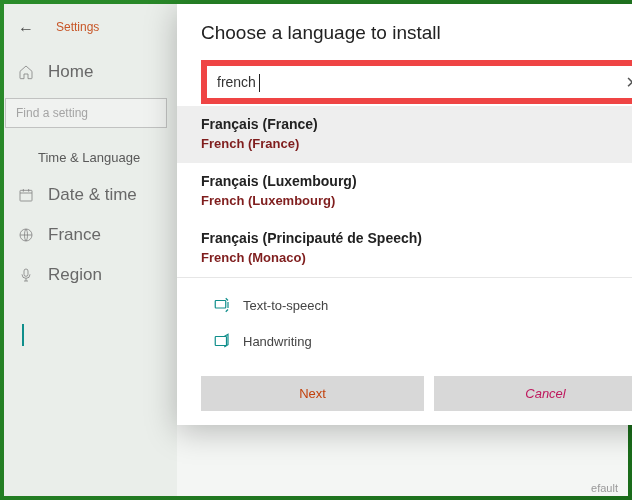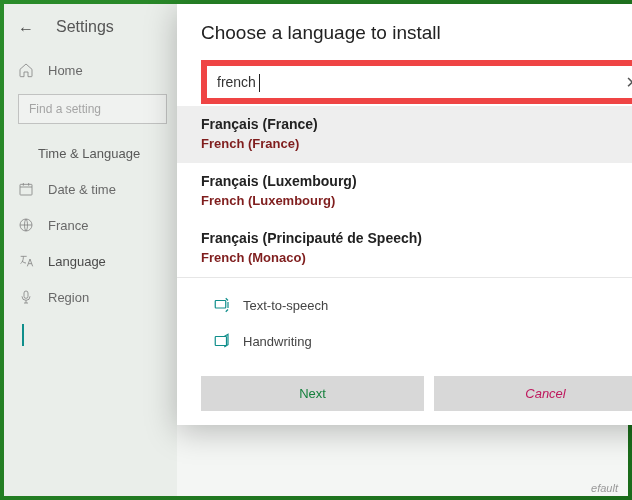--- a/index.html
+++ b/index.html
@@ -1,50 +1,50 @@
 <!DOCTYPE html>
 <html><head>
 <meta charset="utf-8">
 <style>
   * { box-sizing: border-box; margin: 0; padding: 0; font-family: "Segoe UI", -apple-system, sans-serif; }
   body { width: 632px; height: 500px; overflow: hidden; background: linear-gradient(135deg, #2a8c2a 0%, #1a6b1a 100%); position: relative; }
   .window { position: absolute; top: 4px; left: 4px; right: 4px; bottom: 4px; background: #f4f6f4; display: flex; }
   .sidebar { width: 173px; background: #e9ede9; padding-top: 14px; opacity: 0.88; border-right: 0px solid #ddd; }
   .sidebar-top { display: flex; align-items: center; padding: 0 16px 16px 14px; gap: 22px; }
   .back-arrow { font-size: 16px; color: #333; }
-  .settings-title { font-size: 16px; color: #404040; }
-  .nav-item { display: flex; align-items: center; padding: 10px 14px; gap: 14px; font-size: 13px; color: #555; }
+  .settings-title { font-size: 12px; color: #c2410c; }
+  .nav-item { display: flex; align-items: center; padding: 10px 14px; gap: 14px; font-size: 17px; color: #555; }
   .nav-item.active { color: #333; font-weight: 400; }
   .nav-icon { width: 16px; height: 16px; flex-shrink: 0; display: flex; align-items: center; justify-content: center; }
   .nav-icon svg { width: 16px; height: 16px; stroke: #7a7a7a; fill: none; stroke-width: 1.3; }
-  .find-setting { margin: 6px 10px 14px 14px; border: 1px solid #bbb; background: #f0f2f0; padding: 7px 10px; font-size: 12px; color: #999; }
+  .find-setting { margin: 6px 10px 14px 1px; border: 1px solid #bbb; background: #f0f2f0; padding: 7px 10px; font-size: 12px; color: #999; }
   .section-label { padding: 8px 14px 10px 14px; font-size: 13px; color: #444; margin-left: 20px; }
   .lang-bar { position: absolute; left: 18px; top: 320px; width: 2px; height: 22px; background: #0f8e8b; }
   .backdrop-text { position: absolute; right: 10px; color: #999; font-size: 11px; }
   .bd1 { top: 140px; }
   .bd2 { top: 294px; line-height: 1.4; }
   .bd3 { top: 394px; }
-  .bd4 { top: 478px; font-style: italic; }
+  .bd4 { top: 478px; }
   .modal { position: absolute; left: 177px; top: 4px; width: 504px; background: #fff; box-shadow: 0 6px 30px rgba(0,0,0,0.25); padding: 18px 0 14px 0; }
   .modal-title { font-size: 19px; color: #222; padding: 0 24px 16px 24px; }
   .search-wrap { margin: 0 24px 2px 24px; position: relative; border: 6px solid #ef4444; display: flex; align-items: center; }
   .search-input { border: none; outline: none; padding: 8px 10px; font-size: 14px; flex: 1; color: #333; }
   .search-cursor { position: absolute; left: 52px; top: 8px; width: 1px; height: 18px; background: #222; }
   .clear-x { padding: 0 12px; font-size: 16px; color: #555; cursor: pointer; }
   .results { margin-top: 2px; max-height: 200px; overflow: hidden; position: relative; }
   .result-item { padding: 10px 24px 12px 24px; font-weight: bold; }
   .result-item.selected { background: #eee; }
   .result-native { font-size: 14px; color: #222; margin-bottom: 4px; }
   .result-local { font-size: 13px; color: #7f1d1d; }
   .result-scroll { position: absolute; right: 3px; top: 50px; width: 2px; height: 120px; background: #b0b0b0; }
   .features { border-top: 1px solid #e6e6e6; padding: 18px 24px 8px 36px; display: grid; grid-template-columns: 1fr; row-gap: 18px; }
   .feature { display: flex; align-items: center; gap: 12px; font-size: 13px; color: #444; }
   .feature svg { width: 18px; height: 18px; stroke: #0f8e8b; fill: none; stroke-width: 1.6; }
   .actions { display: flex; gap: 10px; padding: 18px 24px 0 24px; }
-  .btn { flex: 1; text-align: center; padding: 10px 0; background: #d8d8d8; color: #15803d; font-size: 13px; }
+  .btn { flex: 1; text-align: center; padding: 10px 0; background: #d8d8d8; color: #c2410c; font-size: 13px; }
   .btn.cancel { color: #be185d; font-style: italic; }
 </style>
 </head>
 <body>
 
 <div class="window">
   <div class="sidebar">
     <div class="sidebar-top">
       <span class="back-arrow">←</span>
       <span class="settings-title">Settings</span>
@@ -69,28 +69,20 @@
       <span>Date &amp; time</span>
     </div>
     <div class="nav-item">
       <span class="nav-icon">
         <svg viewBox="0 0 24 24">
             <circle cx="12" cy="12" r="9"></circle>
             <path d="M3 12h18M12 3c3 3 3 15 0 18M12 3c-3 3-3 15 0 18"></path>
           </svg>
       </span>
       <span>France</span>
-    </div>
-    <div class="nav-item active">
-      <span class="nav-icon">
-        <svg viewBox="0 0 24 24">
-            <path d="M4 5h9M8 5v2c0 4-2 7-4 9M6 12c2 2 4 3 6 3M14 20l4-11 4 11M15.5 16h5"></path>
-          </svg>
-      </span>
-      <span>Language</span>
     </div>
     <div class="nav-item">
       <span class="nav-icon">
         <svg viewBox="0 0 24 24">
             <rect x="9" y="3" width="6" height="11" rx="3"></rect>
             <path d="M6 11a6 6 0 0 0 12 0M12 17v4M9 21h6"></path>
           </svg>
       </span>
       <span>Region</span>
     </div>

